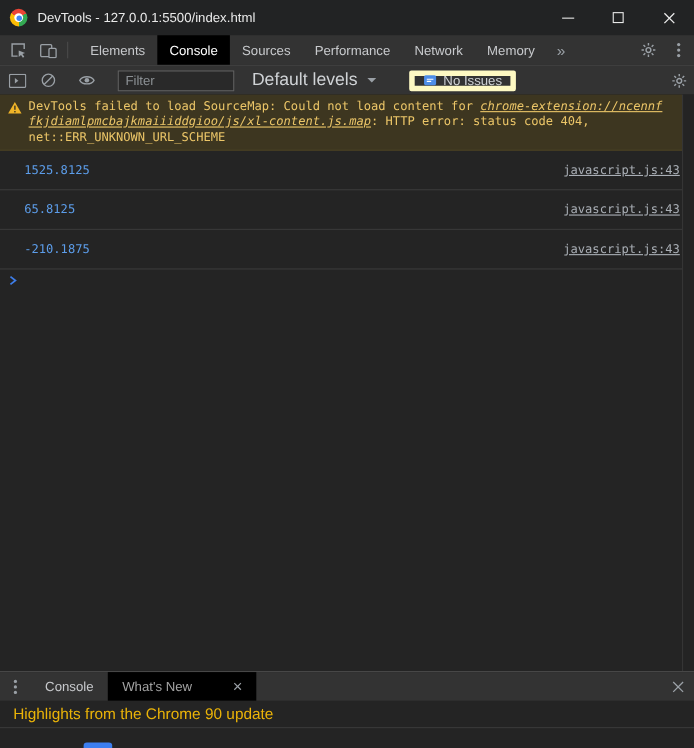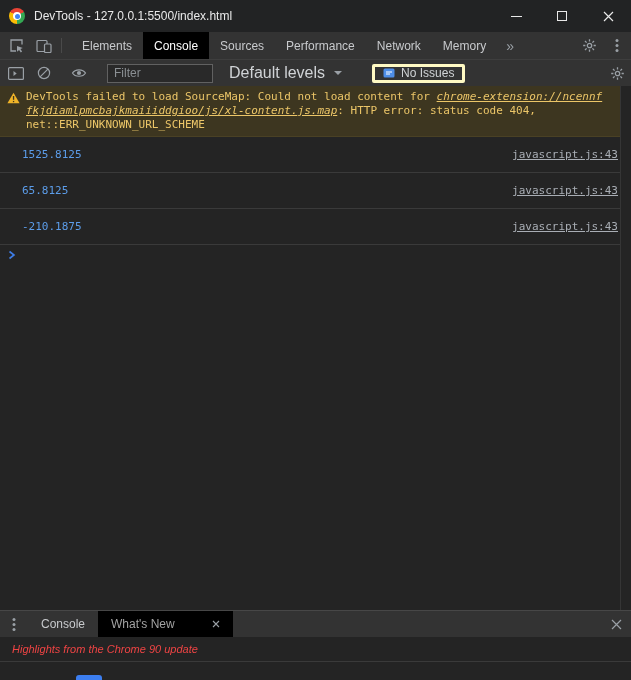--- a/index.html
+++ b/index.html
@@ -71,21 +71,21 @@
     border: 1px solid #616161; color: #e8eaed; font-size: 12px; padding: 0 6px;
     font-family: "Liberation Sans", sans-serif;
   }
   .filter-input::placeholder { color: #8b9094; }
   .levels {
     margin-left: 16px; display: flex; align-items: center; gap: 9px;
     font-size: 16px; color: #d0d3d6; cursor: pointer; white-space: nowrap;
   }
   .issues {
     margin-left: 14px; display: flex; align-items: center; gap: 6px; height: 19px;
-    border: 3px solid #fef9c3; border-radius: 2px; padding: 0 8px;
+    border: 5px solid #fef9c3; border-radius: 2px; padding: 0 8px;
     font-size: 12px; color: #d0d3d6; cursor: pointer; white-space: nowrap;
   }
 
   
   .console-area { flex: 1; position: relative; background: var(--console-bg, #242424); }
   .console-content { position: absolute; top: 0; left: 0; right: 11px; bottom: 0; display: flex; flex-direction: column; }
   .scroll-track {
     position: absolute; top: 0; right: 0; bottom: 0; width: 11px;
     background: var(--console-bg, #242424); border-left: 1px solid #353535;
   }
@@ -116,21 +116,21 @@
   .drawer-menu-btn { width: 28px; border:none; background:transparent; color:#9aa0a6; display:flex; align-items:center; justify-content:center; cursor:pointer; }
   .drawer-tab {
     padding: 0 13px; display: flex; align-items: center; gap: 8px;
     font-size: 12px; color: #c8cacd; cursor: pointer; white-space: nowrap;
   }
   .drawer-tab.active { background: var(--active-tab-bg, #000000); color: #a3a3a3; gap: 37px; }
   .tab-close { border:none; background:transparent; color:#9aa0a6; display:flex; align-items:center; cursor:pointer; padding:0; }
   .drawer-close { width: 30px; border:none; background:transparent; color:#9aa0a6; display:flex; align-items:center; justify-content:center; cursor:pointer; }
   .drawer-head {
     height: 25px; flex: 0 0 25px; display: flex; align-items: center; padding-left: 12px;
-    font-size: 11px; color: #ef4444; border-bottom: 1px solid #3a3a3a; font-style: italic;
+    font-size: 14px; color: #eab308; border-bottom: 1px solid #3a3a3a;
   }
   .drawer-body { flex: 1; position: relative; }
   .blue-sliver { position: absolute; left: 76px; bottom: 0; width: 26px; height: 5px; background: #3c7ef0; border-radius: 3px 3px 0 0; }
 </style>
 </head>
 <body>
 
 <div class="app">
 
   <div class="titlebar">

